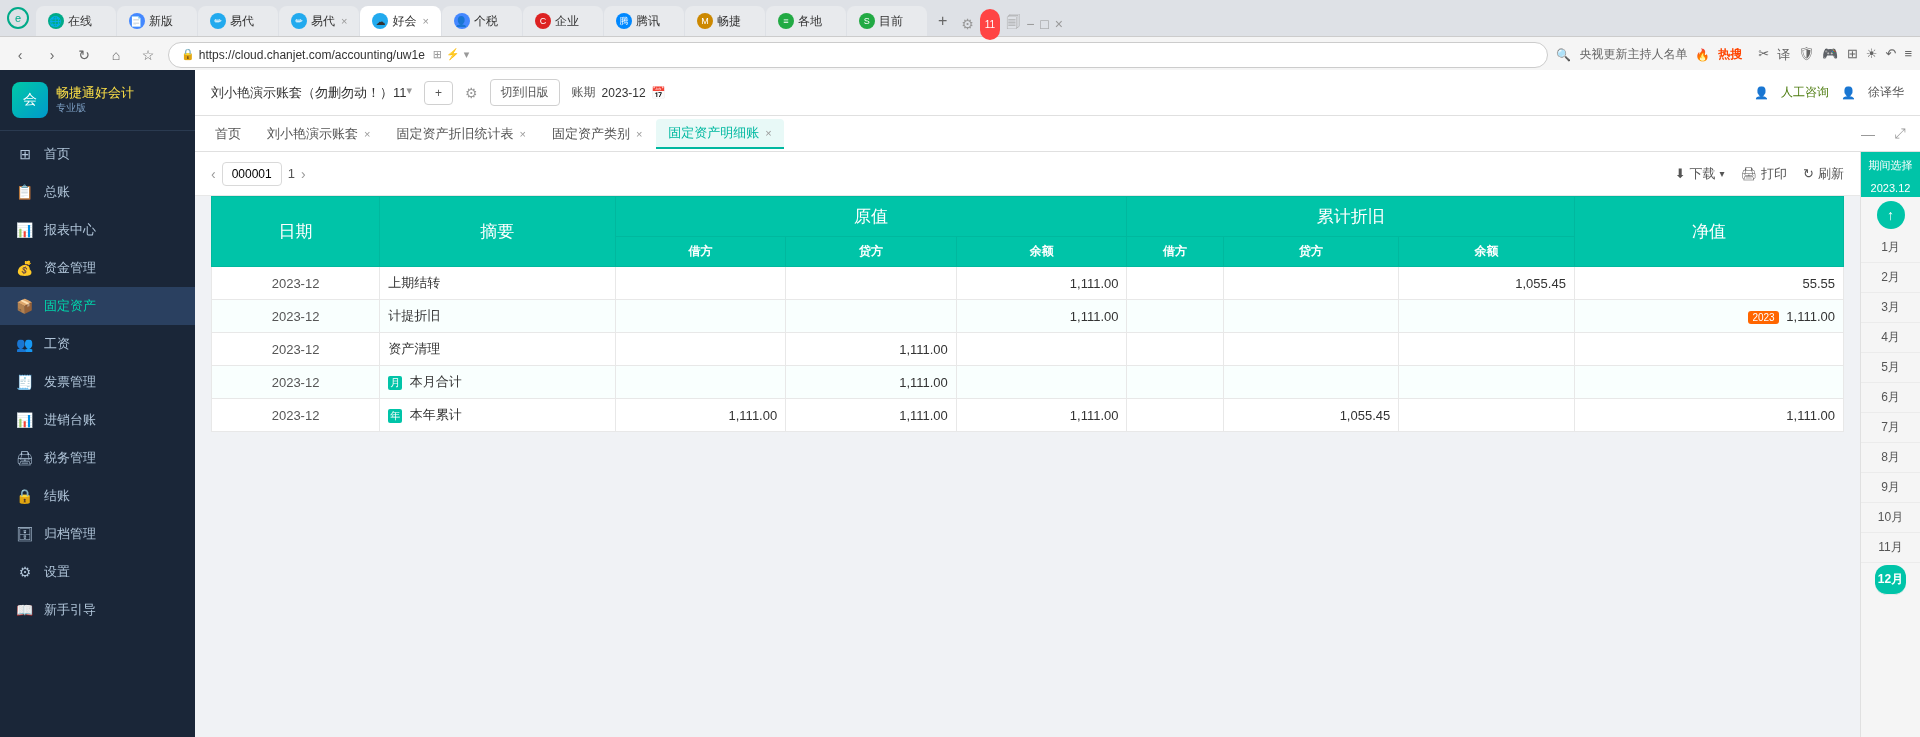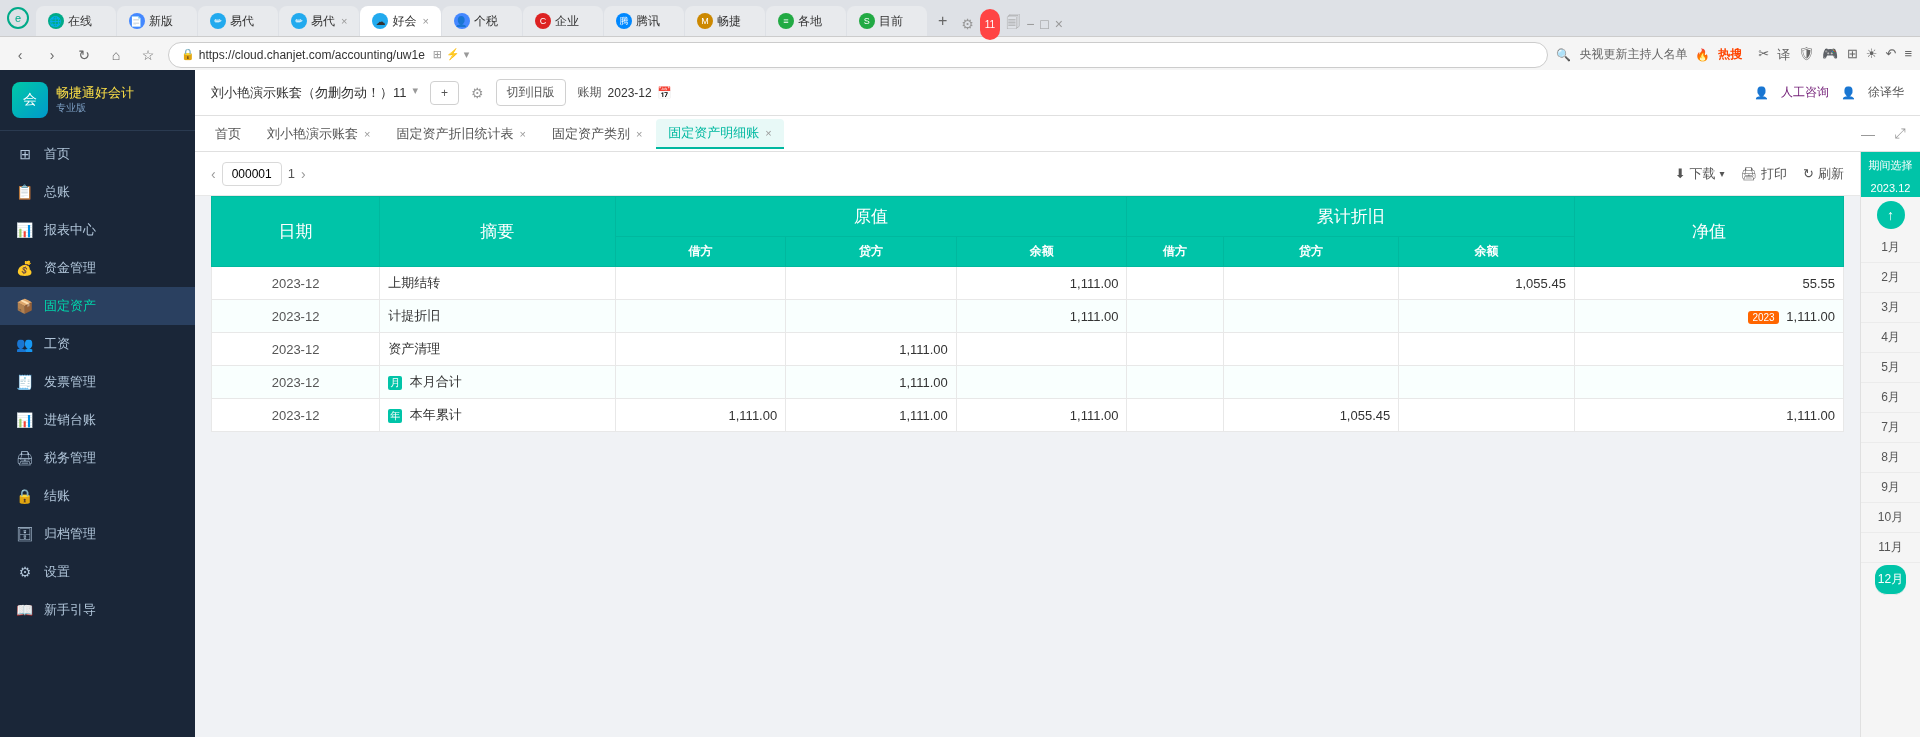--- a/index.html
+++ b/index.html
@@ -31,21 +31,21 @@
     .sidebar-menu { flex: 1; overflow-y: auto; padding: 4px 0; }
     .menu-item { display: flex; align-items: center; padding: 10px 16px; cursor: pointer; color: #b0c4d8; font-size: 13px; transition: background 0.2s; }
     .menu-item.active { background: #2a4060; color: #00d4aa; }
     .menu-item .menu-icon { width: 18px; height: 18px; margin-right: 10px; display: flex; align-items: center; justify-content: center; font-size: 14px; flex-shrink: 0; }
 
     
     .main-content { flex: 1; display: flex; flex-direction: column; background: #f0f2f5; overflow: hidden; }
 
     
     .app-topbar { height: 46px; background: #fff; border-bottom: 1px solid #e0e0e0; display: flex; align-items: center; padding: 0 16px; gap: 12px; flex-shrink: 0; }
-    .topbar-company { display: flex; align-items: flex-start; gap: 6px; font-size: 13px; color: #333; }
+    .topbar-company { display: flex; align-items: flex-start; gap: 0; font-size: 13px; color: #333; }
     .topbar-btn { padding: 4px 10px; border: 1px solid #d0d0d0; border-radius: 4px; font-size: 12px; color: #555; cursor: pointer; background: #fff; }
     .topbar-period { font-size: 12px; color: #555; display: flex; align-items: center; gap: 6px; }
     .topbar-right { margin-left: auto; display: flex; align-items: center; gap: 12px; color: #666; font-size: 12px; }
 
     
     .page-tab-bar { height: 36px; background: #fff; border-bottom: 1px solid #e0e0e0; display: flex; align-items: center; padding: 0 8px; flex-shrink: 0; gap: 2px; }
     .page-tab { display: flex; align-items: center; padding: 0 12px; height: 30px; font-size: 13px; color: #555; cursor: pointer; border-radius: 4px 4px 0 0; white-space: nowrap; }
     .page-tab.active { background: #e8f9f7; color: #00b8a0; border-bottom: 2px solid #00b8a0; }
     .page-tab .tab-x { margin-left: 6px; color: #999; font-size: 11px; }
     .page-tab-right { margin-left: auto; display: flex; gap: 8px; align-items: center; }
@@ -74,21 +74,21 @@
     td.date-col { text-align: center; color: #555; }
     td.summary-col { color: #333; }
     td.amount { text-align: right; color: #333; }
     .summary-icon { display: inline-block; width: 14px; height: 14px; background: #00c4a8; color: #fff; border-radius: 2px; font-size: 10px; text-align: center; line-height: 14px; margin-right: 4px; }
 
     
     .period-sidebar { width: 60px; background: #f5f5f5; border-left: 1px solid #e0e0e0; display: flex; flex-direction: column; overflow-y: auto; flex-shrink: 0; }
     .period-header { background: #00c4a8; color: #fff; text-align: center; padding: 6px 2px; font-size: 11px; writing-mode: horizontal-tb; font-weight: 500; }
     .period-selected-label { background: #00c4a8; color: #fff; text-align: center; padding: 3px 2px; font-size: 11px; }
     .period-item { text-align: center; padding: 6px 2px; font-size: 12px; color: #555; cursor: pointer; border-bottom: 1px solid #ebebeb; }
-    .period-item.active { background: #00c4a8; color: #fff; border-radius: 12px; margin: 2px 14px; font-weight: normal; }
+    .period-item.active { background: #00c4a8; color: #fff; border-radius: 12px; margin: 2px 14px; font-weight: bold; }
 
     .up-btn { width: 28px; height: 28px; background: #00c4a8; border-radius: 50%; display: flex; align-items: center; justify-content: center; color: #fff; cursor: pointer; margin: 4px auto; font-size: 14px; }
 
     
     .year-badge { display: inline-block; background: #ff6600; color: #fff; border-radius: 3px; padding: 1px 4px; font-size: 10px; margin-right: 4px; }
   </style>
 </head>
 <body>
 
 <div class="browser-chrome">
@@ -272,21 +272,21 @@
       <div class="topbar-btn">+</div>
       <div style="color:#999;cursor:pointer;font-size:14px;">⚙</div>
       <div class="topbar-btn">切到旧版</div>
       <div class="topbar-period">
         <span>账期</span>
         <span style="font-weight:500;color:#333;">2023-12</span>
         <span style="cursor:pointer;">📅</span>
       </div>
       <div class="topbar-right">
         <span style="cursor:pointer;">👤</span>
-        <span style="cursor:pointer;color:#701a75;">人工咨询</span>
+        <span style="cursor:pointer;color:#4d7c0f;">人工咨询</span>
         <span style="cursor:pointer;color:#999;">👤</span>
         <span style="color:#555;">徐译华</span>
       </div>
     </div>
 
     <div class="page-tab-bar">
       <div class="page-tab">
         <span>首页</span>
       </div>
       <div class="page-tab">

